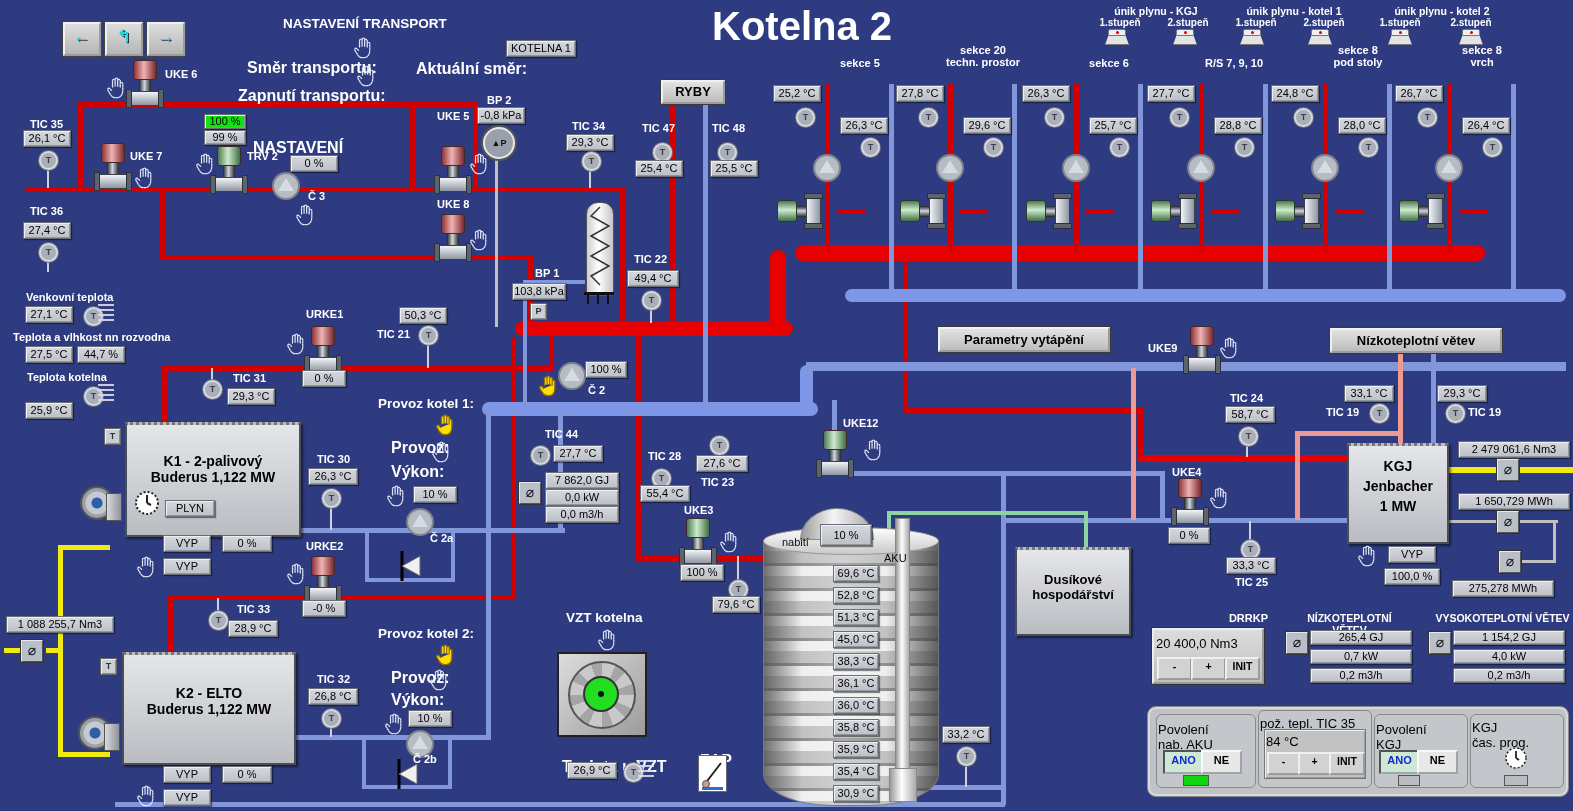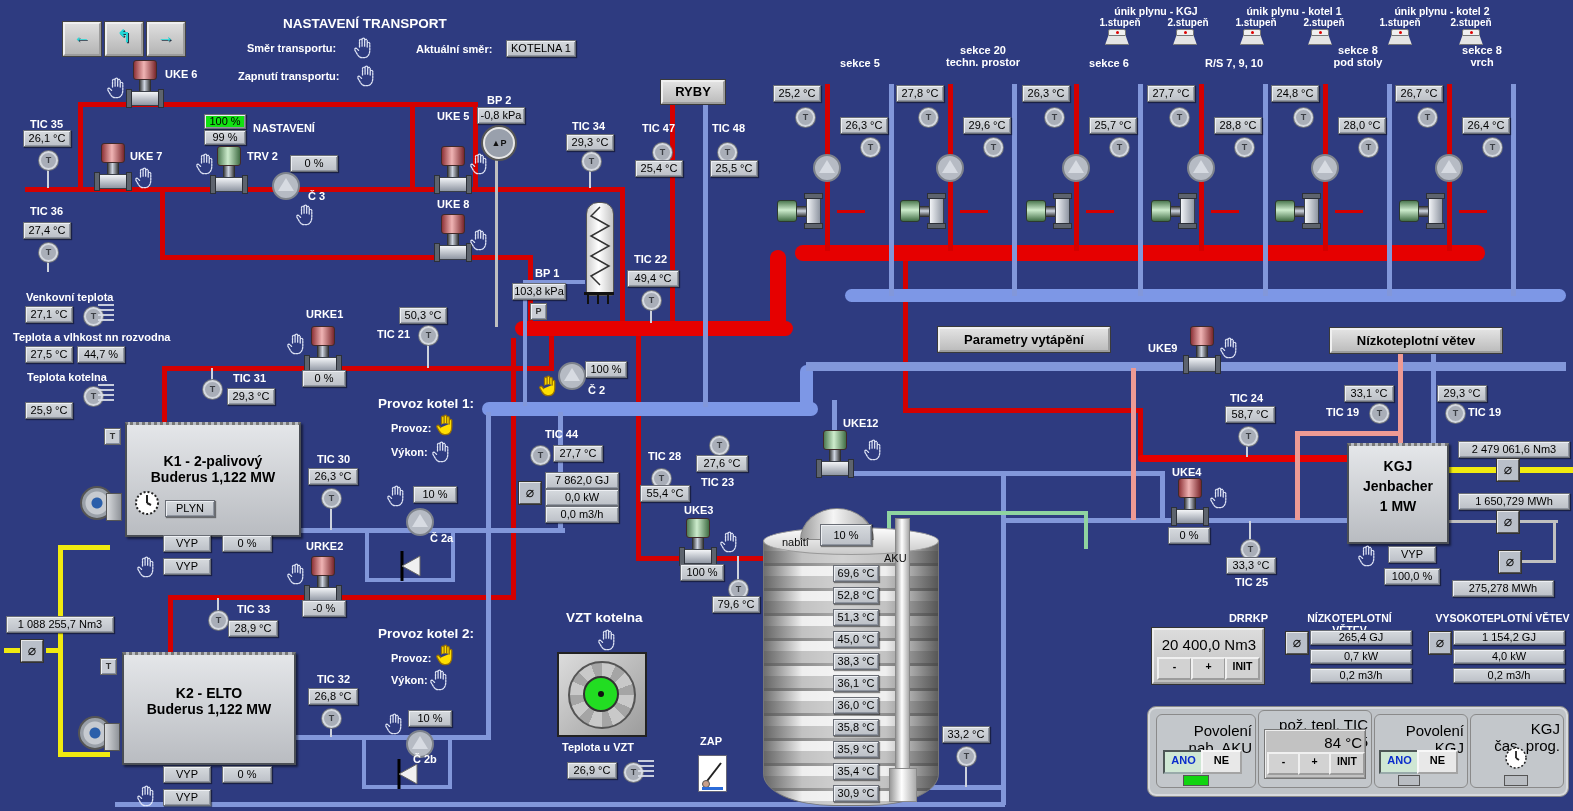--- a/index.html
+++ b/index.html
@@ -10,21 +10,21 @@
   .pR{position:absolute;background:#e60000;border-radius:8px;}
   .pb{position:absolute;background:#8297da;}
   .pB{position:absolute;background:#7d97e6;border-radius:7px;}
   .py{position:absolute;background:#f0ea10;}
   .pg{position:absolute;background:#8fd3a0;}
   .ps{position:absolute;background:#ee9a94;}
   .pw{position:absolute;background:#c0c0c0;}
   .stem{position:absolute;background:#cdd2dd;width:2px;}
   
   .lb{position:absolute;color:#fff;font-weight:bold;font-size:11px;white-space:pre-line;}
-  .lb12{font-size:11px;}
+  .lb12{font-size:16px;margin-top:17px;}
   .lb13{font-size:13.5px;}
   .lk{position:absolute;color:#0b0b0b;font-size:11px;white-space:pre-line;}
   .ctr{text-align:center;}
   
   .v{position:absolute;height:15px;line-height:15px;font-size:11px;text-align:center;color:#000;
      background:linear-gradient(180deg,#d6dade,#bcc0c7);border:1px solid #6a6e76;
      box-shadow:inset 1px 1px 0 #eef0f4,inset -1px -1px 0 #9096a0,1px 1px 1px rgba(0,0,0,.45);}
   .vg{background:#12e112;}
   
   .bigbtn{position:absolute;background:linear-gradient(180deg,#e2e2e2,#bdbdbd);border:2px outset #f0f0f0;
@@ -107,21 +107,21 @@
      border-radius:0 0 40% 40% / 0 0 12% 12%;border:1px solid #777;}
   .tanktop{position:absolute;left:763px;top:527px;width:174px;height:26px;border-radius:50%;
      background:linear-gradient(180deg,#fdfdfd,#c9c9c9);border:1px solid #999;}
   .dome{position:absolute;left:800px;top:508px;width:72px;height:30px;border-radius:50% 50% 0 0 / 100% 100% 0 0;
      background:linear-gradient(90deg,#9a9a9a,#f5f5f5 45%,#a8a8a8);border:1px solid #888;}
   .wpipe{position:absolute;background:linear-gradient(90deg,#9a9a9a,#ffffff 45%,#aaaaaa);border:1px solid #888;}
   
   .panel{position:absolute;background:#bfc3c7;border:1px solid #888;border-radius:9px;box-shadow:inset 0 0 0 2px #d8dadd;}
   .subpanel{position:absolute;background:#c3c7cb;border:1px solid #8a8a8a;border-radius:6px;}
   .inner{position:absolute;background:#c2c2c2;border:1px solid #777;box-shadow:inset 1px 1px 0 #eee,inset -1px -1px 0 #999;}
-  .pv{position:absolute;font-size:15px;color:#000;text-align:right;}
+  .pv{position:absolute;font-size:13px;color:#000;text-align:left;}
   .tv{position:absolute;}
   .btn3{position:absolute;background:linear-gradient(180deg,#dcdcdc,#c0c0c0);border:2px outset #eee;box-shadow:0 0 0 1px #333;}
   .title{position:absolute;color:#fff;font-weight:bold;font-size:40px;}
 </style>
 </head>
 <body>
 
 <div id="stage">
 
   <div class="pr" style="left:78px;top:102px;width:400px;height:5px"></div>
@@ -219,20 +219,21 @@
   <div class="lb lb12" style="left:247px;top:42px">Směr transportu:</div>
   <span class="hand" style="left:352px;top:36px"><svg viewBox="0 0 24 26" width="100%" height="100%">
         <path d="M8.2 12V4.8a1.4 1.4 0 0 1 2.8 0V11M11 11V3.6a1.4 1.4 0 0 1 2.8 0V11M13.8 11V5a1.4 1.4 0 0 1 2.8 0v7M16.6 12V8.2a1.4 1.4 0 0 1 2.8 0V15c0 5-2.2 8.5-6.5 8.5h-1.6c-2.6 0-4.2-1.4-5.6-3.8l-2.5-4.3c-.9-1.5 1.1-2.9 2.3-1.6l1.8 2" fill="none" stroke="currentColor" stroke-width="1.4" stroke-linecap="round" stroke-dasharray="2 1.2"></path>
       </svg></span>
   <div class="lb lb12" style="left:238px;top:70px">Zapnutí transportu:</div>
   <span class="hand" style="left:355px;top:64px"><svg viewBox="0 0 24 26" width="100%" height="100%">
         <path d="M8.2 12V4.8a1.4 1.4 0 0 1 2.8 0V11M11 11V3.6a1.4 1.4 0 0 1 2.8 0V11M13.8 11V5a1.4 1.4 0 0 1 2.8 0v7M16.6 12V8.2a1.4 1.4 0 0 1 2.8 0V15c0 5-2.2 8.5-6.5 8.5h-1.6c-2.6 0-4.2-1.4-5.6-3.8l-2.5-4.3c-.9-1.5 1.1-2.9 2.3-1.6l1.8 2" fill="none" stroke="currentColor" stroke-width="1.4" stroke-linecap="round" stroke-dasharray="2 1.2"></path>
       </svg></span>
   <div class="lb lb12" style="left:416px;top:43px">Aktuální směr:</div>
   <div class="v" style="left:506px;top:40px;width:68px">KOTELNA 1</div>
+  <div class="title" style="left:712px;top:4px">Kotelna 2</div>
   <div class="bigbtn" style="left:661px;top:80px;width:60px;height:20px;line-height:20px">RYBY</div>
 
   <div class="lb" style="left:30px;top:118px">TIC 35</div>
   <div class="v" style="left:23px;top:130px;width:46px">26,1 °C</div>
   <div class="tcirc" style="left:39px;top:151px"></div>
   <div class="lb" style="left:30px;top:205px">TIC 36</div>
   <div class="v" style="left:23px;top:222px;width:46px">27,4 °C</div>
   <div class="tcirc" style="left:39px;top:243px"></div>
 
   <div class="valve" style="left:128px;top:60px">
@@ -677,20 +678,24 @@
       <div class="vbody"></div>
     </div>
   <span class="hand" style="left:1208px;top:486px"><svg viewBox="0 0 24 26" width="100%" height="100%">
         <path d="M8.2 12V4.8a1.4 1.4 0 0 1 2.8 0V11M11 11V3.6a1.4 1.4 0 0 1 2.8 0V11M13.8 11V5a1.4 1.4 0 0 1 2.8 0v7M16.6 12V8.2a1.4 1.4 0 0 1 2.8 0V15c0 5-2.2 8.5-6.5 8.5h-1.6c-2.6 0-4.2-1.4-5.6-3.8l-2.5-4.3c-.9-1.5 1.1-2.9 2.3-1.6l1.8 2" fill="none" stroke="currentColor" stroke-width="1.4" stroke-linecap="round" stroke-dasharray="2 1.2"></path>
       </svg></span>
   <div class="v" style="left:1168px;top:527px;width:40px">0 %</div>
   <div class="tcirc" style="left:1241px;top:540px"></div>
   <div class="v" style="left:1226px;top:557px;width:48px">33,3 °C</div>
   <div class="lb" style="left:1235px;top:576px">TIC 25</div>
 
+  <div class="boiler" style="left:1015px;top:547px;width:112px;height:84px;border-top:3px dotted #777;font-size:13px">
+    <div style="margin-top:22px;white-space:pre-line">Dusíkové
+hospodářství</div>
+  </div>
 
   <div class="boiler" style="left:1347px;top:443px;width:98px;height:96px;font-size:14px">
     <div style="margin-top:12px">KGJ</div>
     <div style="margin-top:4px">Jenbacher</div>
     <div style="margin-top:4px">1 MW</div>
   </div>
   <div class="v" style="left:1458px;top:441px;width:110px">2 479 061,6 Nm3</div>
   <div class="meterO" style="left:1497px;top:459px"></div>
   <div class="v" style="left:1458px;top:493px;width:110px">1 650,729 MWh</div>
   <div class="meterO" style="left:1497px;top:511px"></div>

